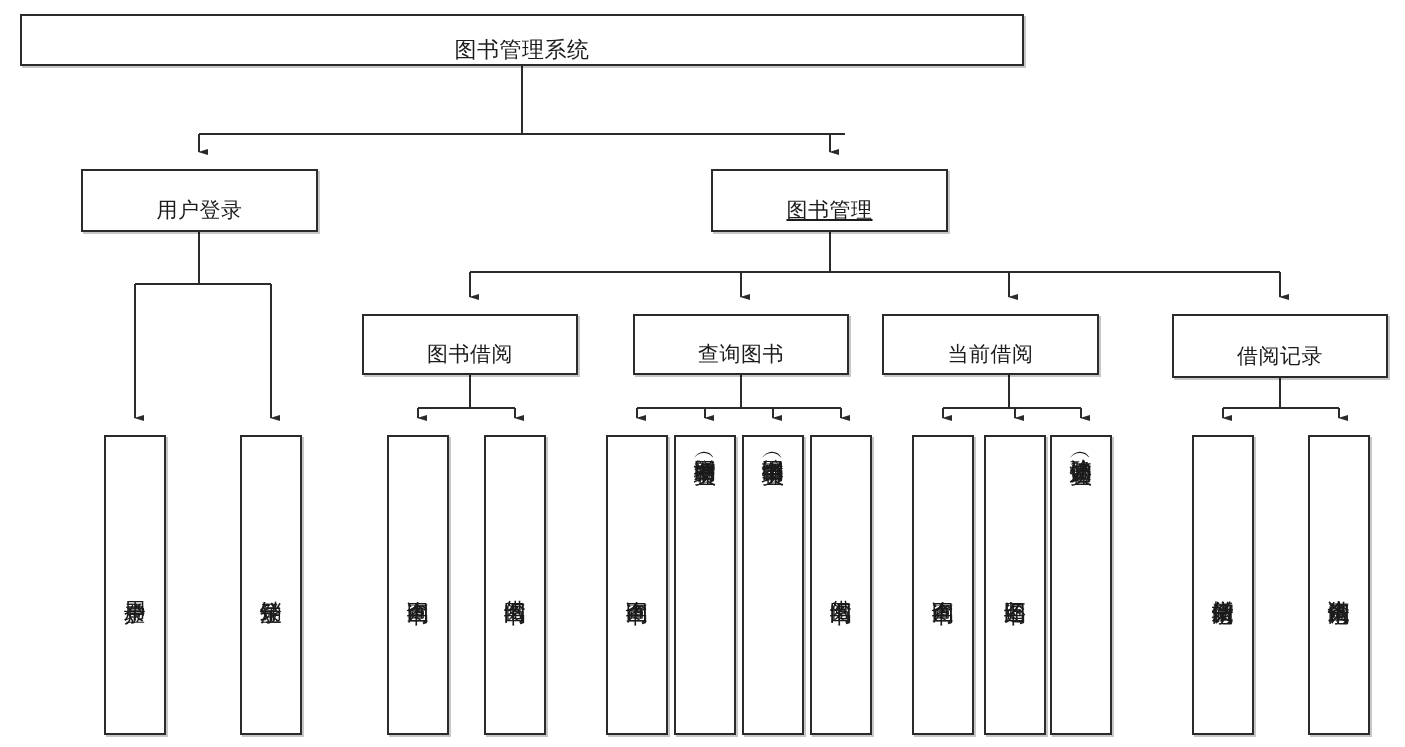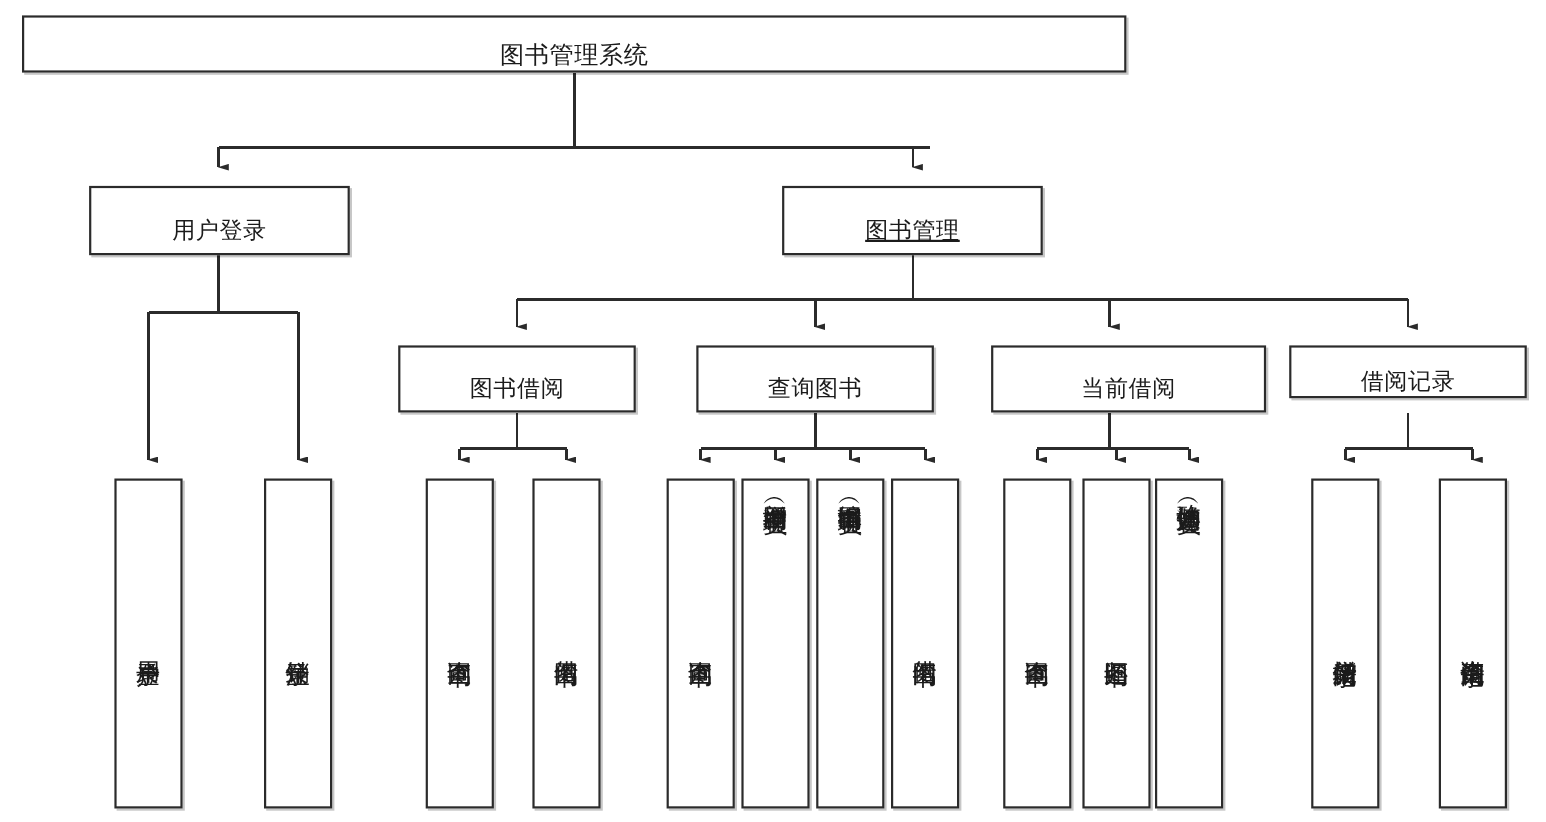--- a/index.html
+++ b/index.html
@@ -144,24 +144,24 @@
   <div class="node h" style="left:711px; top:169px; width:237px; height:63px;text-decoration:underline;">
     <span class="label">图书管理</span>
   </div>
 
   <div class="node h" style="left:362px; top:314px; width:216px; height:61px;">
     <span class="label">图书借阅</span>
   </div>
   <div class="node h" style="left:633px; top:314px; width:216px; height:61px;">
     <span class="label">查询图书</span>
   </div>
-  <div class="node h" style="left:901px; top:314px; width:250px; height:61px;">
+  <div class="node h" style="left:882px; top:314px; width:217px; height:61px;">
     <span class="label">当前借阅</span>
   </div>
-  <div class="node h" style="left:1172px; top:314px; width:216px; height:48px;">
+  <div class="node h" style="left:1172px; top:314px; width:216px; height:64px;">
     <span class="label">借阅记录</span>
   </div>
 
   <div class="node v" style="left:104px; top:435px; width:62px; height:300px;">
     <span class="label">用户登录</span>
   </div>
   <div class="node v" style="left:240px; top:435px; width:62px; height:300px;">
     <span class="label">注销登录</span>
   </div>
 

